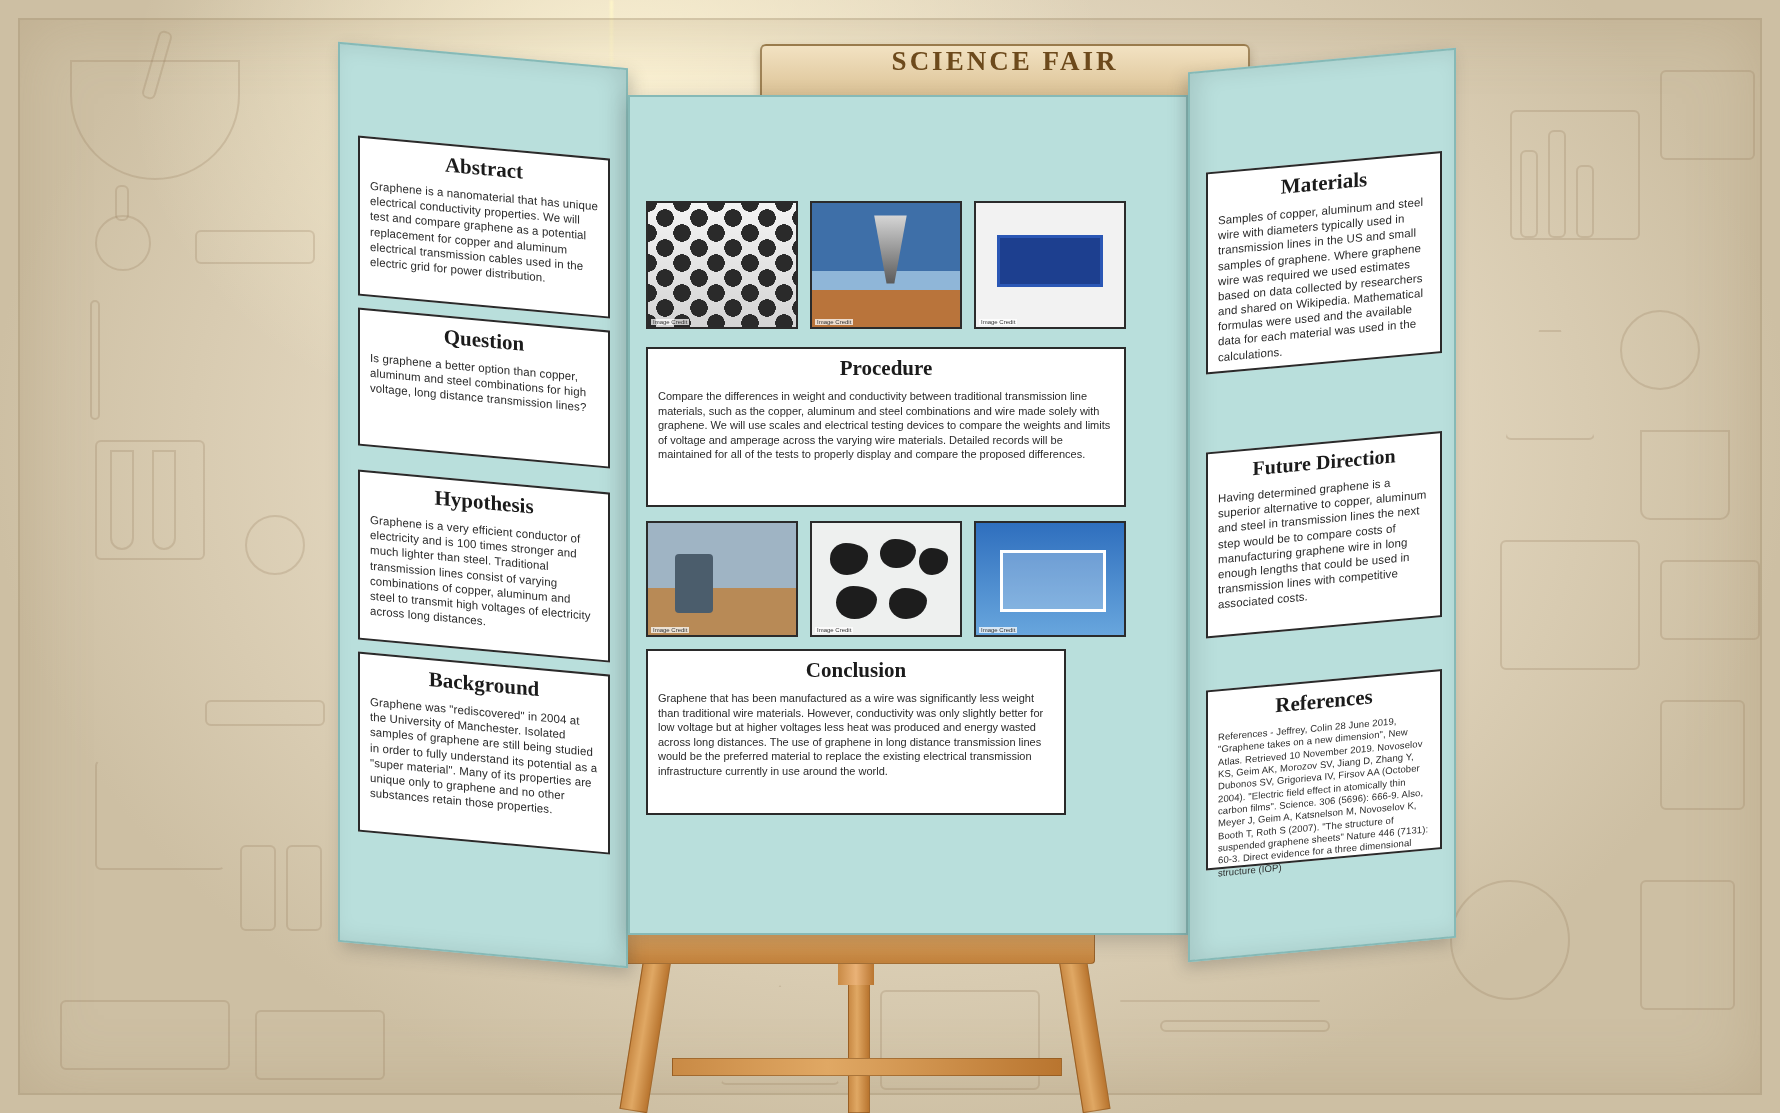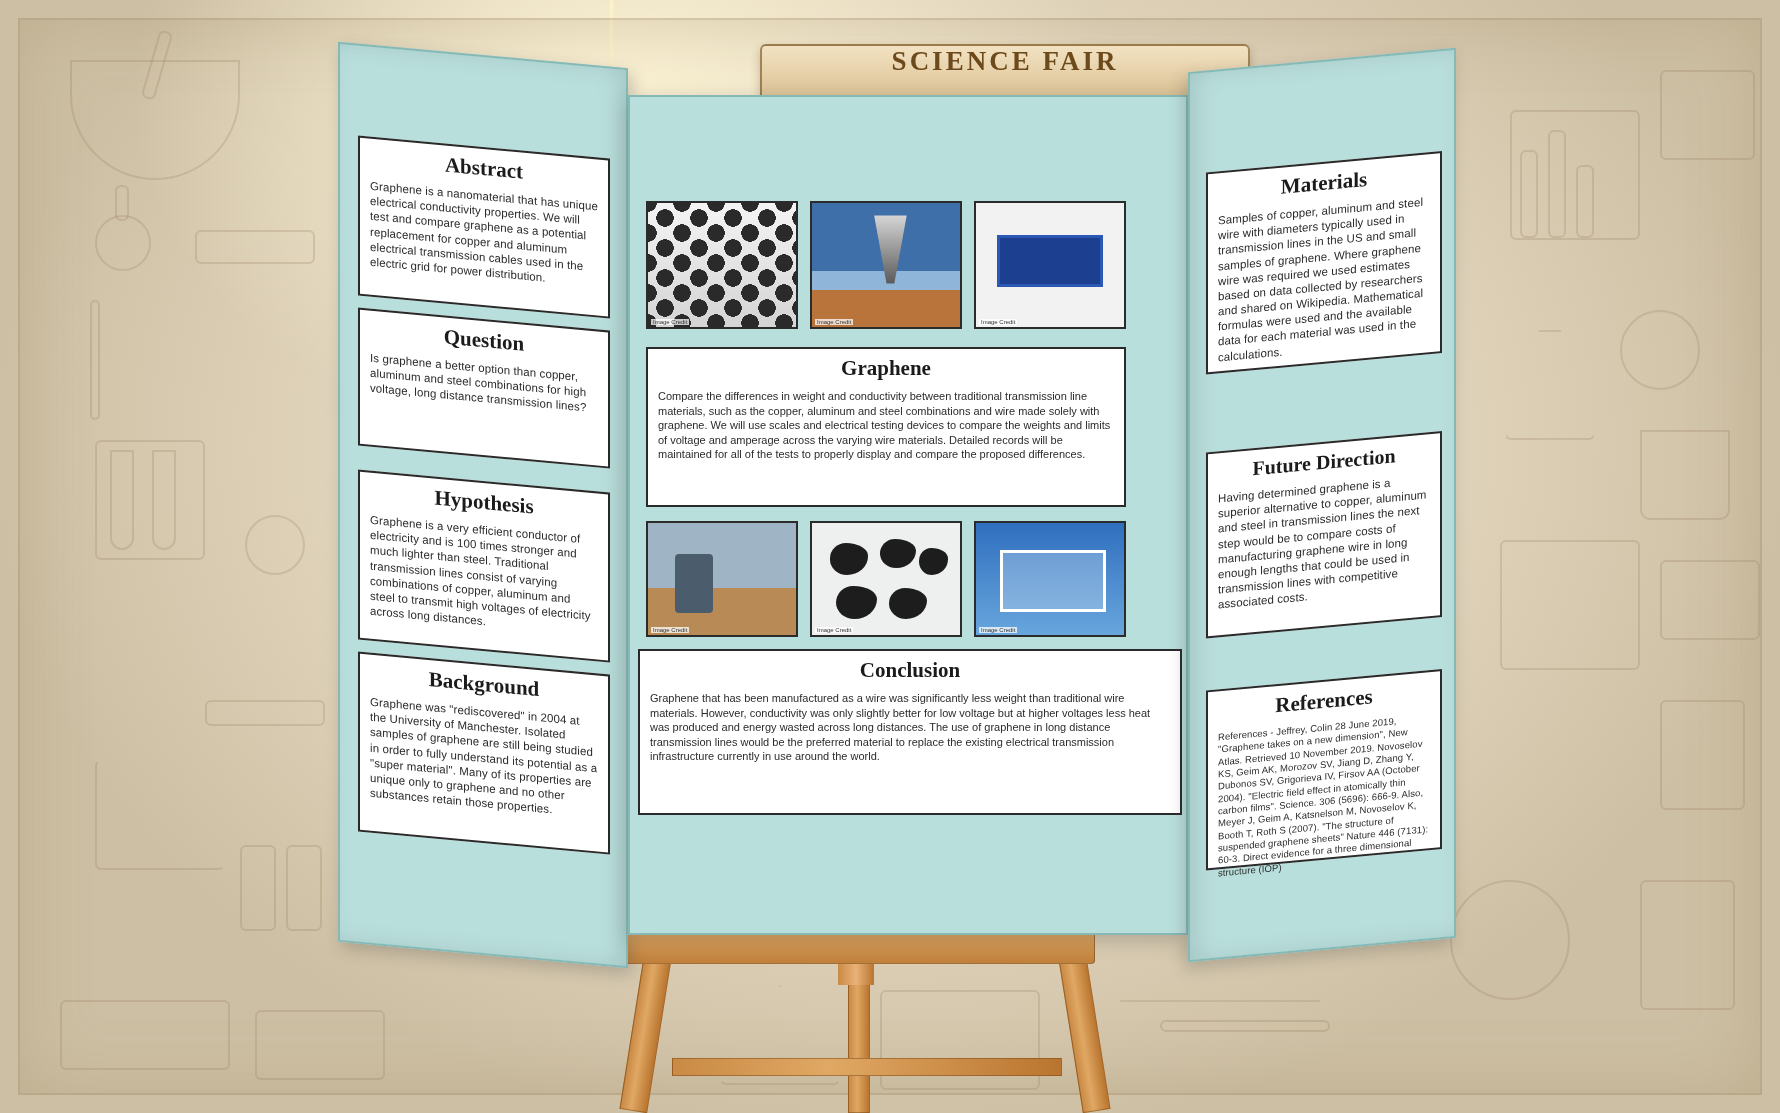--- a/index.html
+++ b/index.html
@@ -260,21 +260,21 @@
   <div class="photo" style="left:180px;top:104px;width:152px;height:128px;">
     <div class="micro"></div>
     <div class="cap">Image Credit</div>
   </div>
   <div class="photo" style="left:344px;top:104px;width:152px;height:128px;">
     <div class="chip"></div>
     <div class="cap">Image Credit</div>
   </div>
 
   <div class="card" style="left:16px;top:250px;width:480px;height:160px;">
-    <h3 style="font-size:21px;">Graphene</h3>
+    <h3 style="font-size:21px;">Procedure</h3>
     <p style="font-size:11px;">Compare the differences in weight and conductivity between traditional transmission line materials, such as the copper, aluminum and steel combinations and wire made solely with graphene.  We will use scales and electrical testing devices to compare the weights and limits of voltage and amperage across the varying wire materials.  Detailed records will be maintained for all of the tests to properly display and compare the proposed differences.</p>
   </div>
 
   <div class="photo" style="left:16px;top:424px;width:152px;height:116px;">
     <div class="valve"></div>
     <div class="cap">Image Credit</div>
   </div>
   <div class="photo" style="left:180px;top:424px;width:152px;height:116px;">
     <div class="rocks">
       <i style="left:12%;top:18%;width:26%;height:28%"></i>
@@ -283,21 +283,21 @@
       <i style="left:16%;top:56%;width:28%;height:30%"></i>
       <i style="left:52%;top:58%;width:26%;height:28%"></i>
     </div>
     <div class="cap">Image Credit</div>
   </div>
   <div class="photo" style="left:344px;top:424px;width:152px;height:116px;">
     <div class="flow"></div>
     <div class="cap">Image Credit</div>
   </div>
 
-  <div class="card" style="left:8px;top:552px;width:544px;height:166px;">
+  <div class="card" style="left:16px;top:552px;width:420px;height:166px;">
     <h3 style="font-size:21px;">Conclusion</h3>
     <p style="font-size:11px;">Graphene that has been manufactured as a wire was significantly less weight than traditional wire materials.  However, conductivity was only slightly better for low voltage but at higher voltages less heat was produced and energy wasted across long distances.  The use of graphene in long distance transmission lines would be the preferred material to replace the existing electrical transmission infrastructure currently in use around the world.</p>
   </div>
 </div>
 
 <div class="panel" id="panel-right">
   <div class="card" style="left:16px;top:100px;width:236px;height:202px;">
     <h3 style="font-size:21px;">Materials</h3>
     <p class="skew-text">Samples of copper, aluminum and steel wire with diameters typically used in transmission lines in the US and small samples of graphene.  Where graphene wire was required we used estimates based on data collected by researchers and shared on Wikipedia.  Mathematical formulas were used and the available data for each material was used in the calculations.</p>
   </div>

